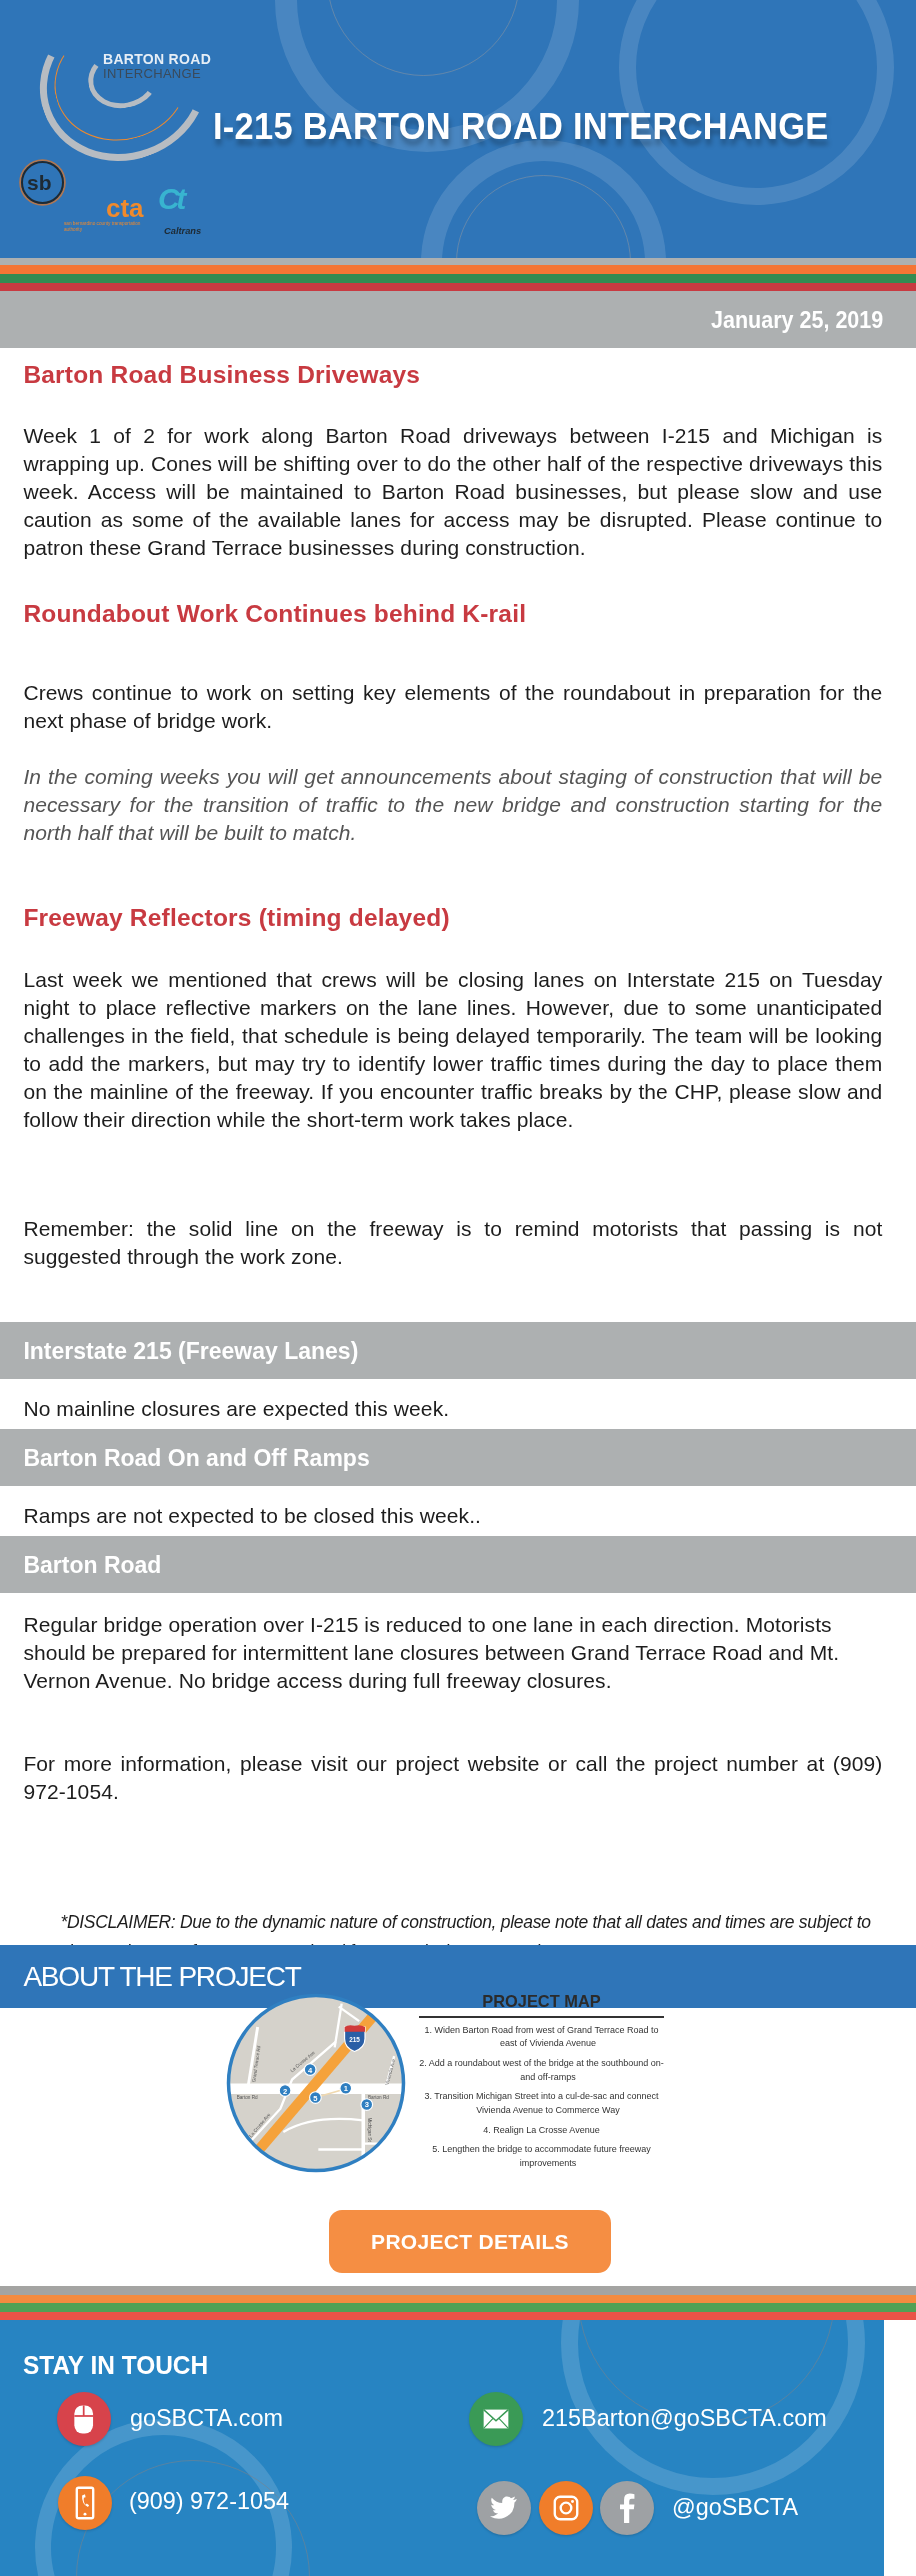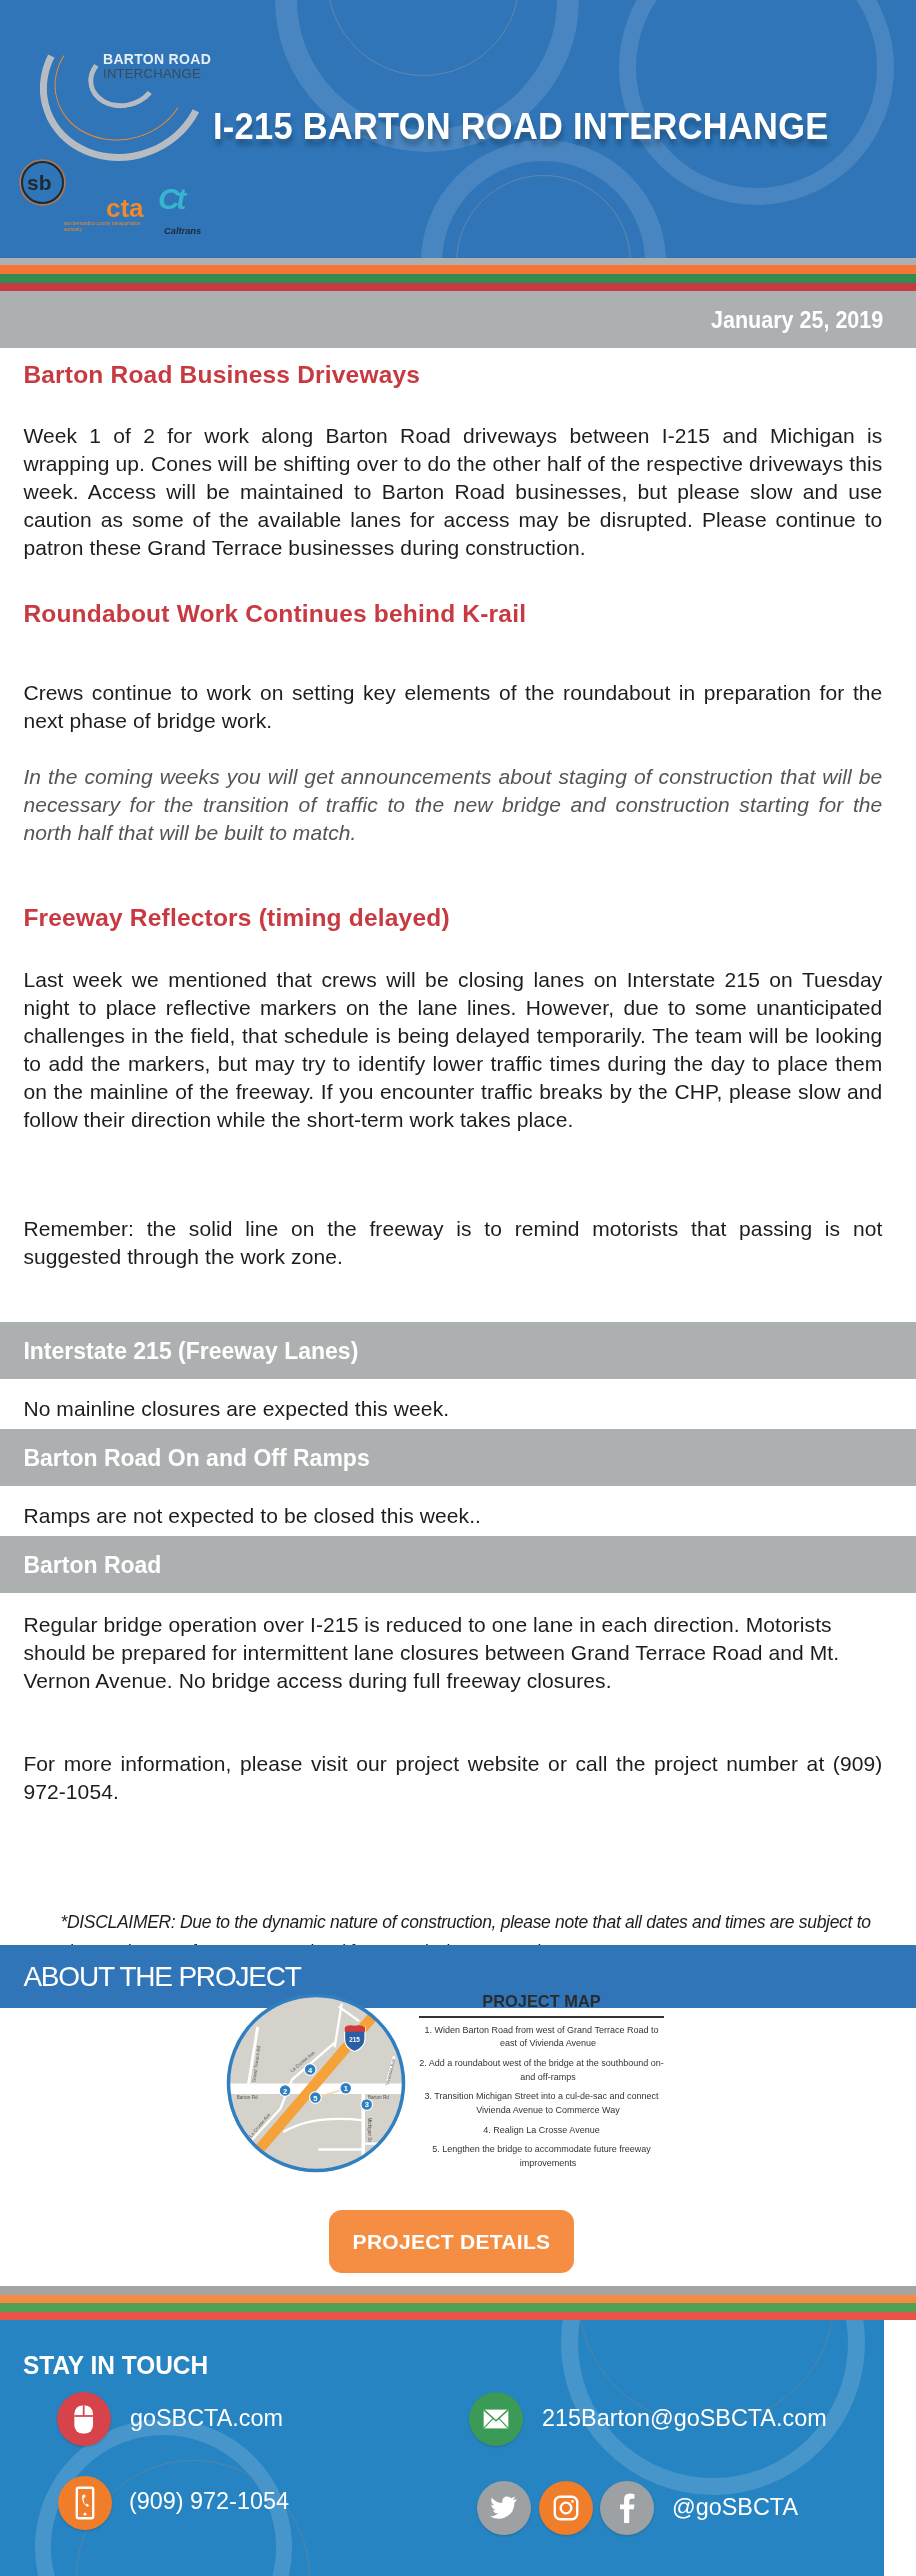--- a/index.html
+++ b/index.html
@@ -38,21 +38,21 @@
 
   
   .about-bar { position: absolute; left: 0; top: 1915px; width: 916px; height: 63px; background: #2f75b8; margin-top: 30px; }
   .about-bar span { position: absolute; left: 23.4px; top: 16.4px; font-size: 28px; color: #ffffff; letter-spacing: -1.2px; }
 
   .map-wrap { position: absolute; left: 225px; top: 1992px; width: 182px; height: 182px; }
   .map-list { position: absolute; left: 419px; top: 1992px; width: 245px; text-align: center; }
   .map-title { font-size: 16.4px; font-weight: bold; color: #2b2b2b; padding-bottom: 4.7px; border-bottom: 2.3px solid #333; }
   .map-item { font-size: 9px; line-height: 13.4px; color: #333; padding-left: 13px; text-indent: -13px; margin-top: 6.4px; }
 
-  .details-btn { position: absolute; left: 329px; top: 2210px; width: 245px; height: 63px; background: #f58e43; border-radius: 13px; display: flex; align-items: center; justify-content: center; }
+  .details-btn { position: absolute; left: 329px; top: 2210px; width: 282px; height: 63px; background: #f58e43; border-radius: 13px; display: flex; align-items: center; justify-content: center; }
   .details-btn span { font-size: 21px; font-weight: bold; color: #ffffff; letter-spacing: 0.3px; }
 
   
   .footer { position: absolute; left: 0; top: 2320px; width: 884px; height: 256px; background: #2784c2; overflow: hidden; }
   .footer .swirl { position: absolute; border-radius: 50%; border-style: solid; border-color: rgba(255,255,255,0.15); }
   .footer .swirl.gray { border-color: rgba(120,130,140,0.6); }
   .stay-title { position: absolute; left: 23.4px; top: 30px; font-size: 26px; font-weight: bold; color: #ffffff; transform: scaleX(0.94); transform-origin: left top; }
   .f-icon { position: absolute; width: 54px; height: 54px; border-radius: 50%; display: flex; align-items: center; justify-content: center; box-shadow: 0 1.2px 2.3px rgba(0,0,0,0.15); }
   .f-text { position: absolute; font-size: 23.4px; color: #ffffff; white-space: nowrap; }
 </style>

